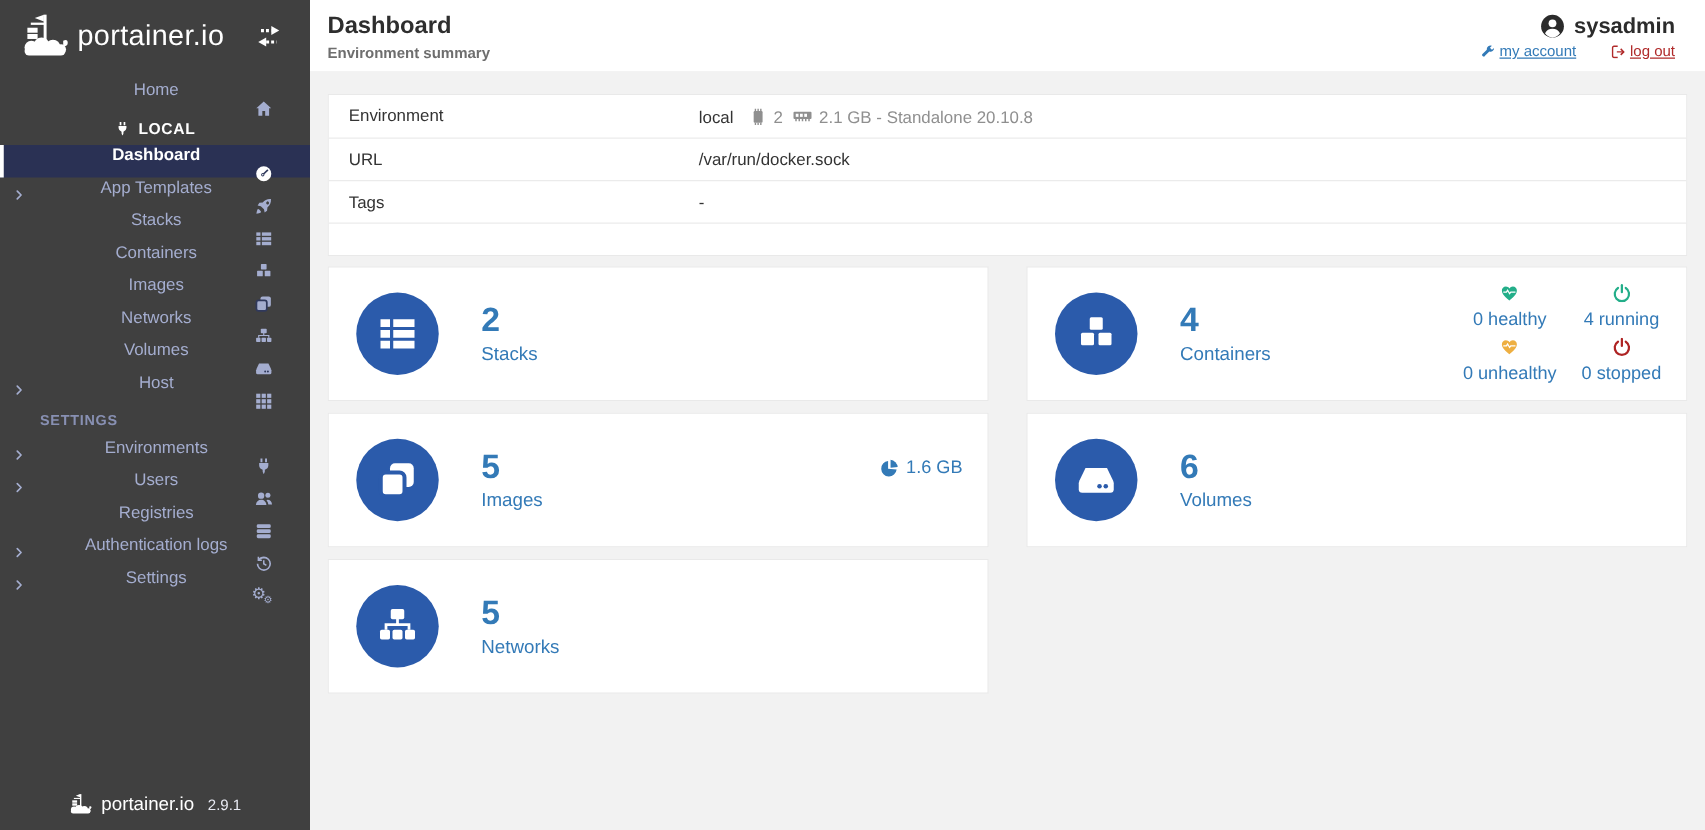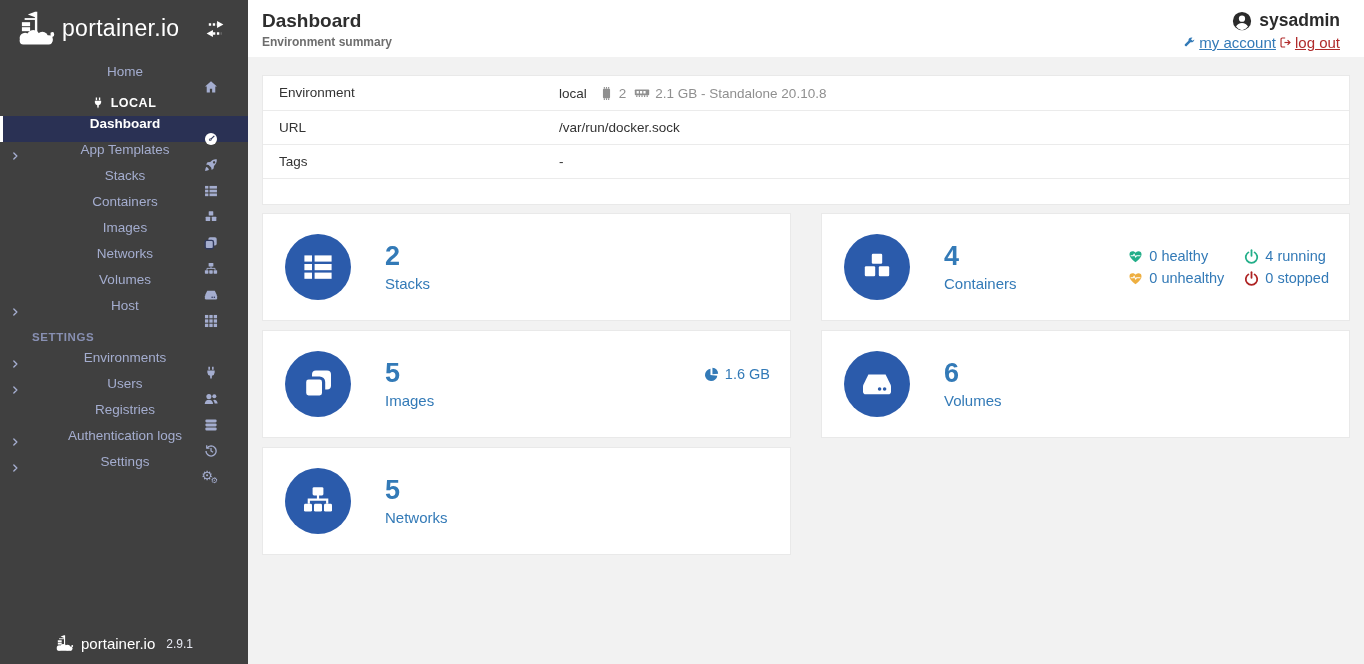--- a/index.html
+++ b/index.html
@@ -63,21 +63,21 @@
   .topbar {
     height:57px; flex:none; background:#fff;
     display:flex; justify-content:space-between; align-items:flex-start;
     padding:10px 24px 0 14px;
   }
   .page-title { font-size:19px; font-weight:600; color:#2e2e2e; }
   .page-subtitle { font-size:12px; color:#6e6e6e; margin-top:3px;font-weight:bold; }
   .userbox { text-align:right; }
   .user-row { display:flex; align-items:flex-end; justify-content:flex-end; gap:7px; color:#2b2b2b; }
   .user-name { font-size:17.5px; font-weight:600; }
-  .user-links { margin-top:3px; font-size:15px; display:flex; gap:4px; justify-content:flex-end; align-items:center; }
+  .user-links { margin-top:3px; font-size:12px; display:flex; gap:28px; justify-content:flex-end; align-items:center; }
   .lnk { display:flex; align-items:center; gap:4px; text-decoration:underline; cursor:pointer; }
   .lnk-account { color:#337ab7; }
   .lnk-logout { color:#b02a2a; }
 
   .content { flex:1; background:#f2f2f2; padding:18px 14px 0 14px; overflow:hidden; }
 
   
   .panel { background:#fff; border:1px solid #e9e9e9; margin-bottom:8px; }
   .panel-header {
     background:#f7f7f7; border-bottom:1px solid #e7e7e7;
@@ -110,21 +110,21 @@
   .card-aside-size {
     position:absolute; top:35px; right:20px;
     display:flex; align-items:center; gap:6px;
     color:#337ab7; font-size:14.5px;
   }
   .statuses {
     margin-left:auto;
     display:grid; grid-template-columns:auto auto;
     column-gap:20px; row-gap:6px;
   }
-  .status { display:flex; align-items:center; gap:6px; font-size:14.5px; color:#337ab7; }
+  .status { display:flex; align-items:center; gap:6px; font-size:14.5px; color:#337ab7;flex-direction:column; }
   .st-healthy   { color:#23ae89; }
   .st-unhealthy { color:#eeaf41; }
   .st-running   { color:#23ae89; }
   .st-stopped   { color:#ae2323; }
   .status .txt { color:#337ab7; }
 
   .mi-icon svg.ic, .menu-item svg.ic { width:14px; height:14px; }
   .chev svg.ic { width:9px; height:9px; }
   .sidebar { --gap:#30395c; }
   .panel-header { --gap:#f7f7f7; }

